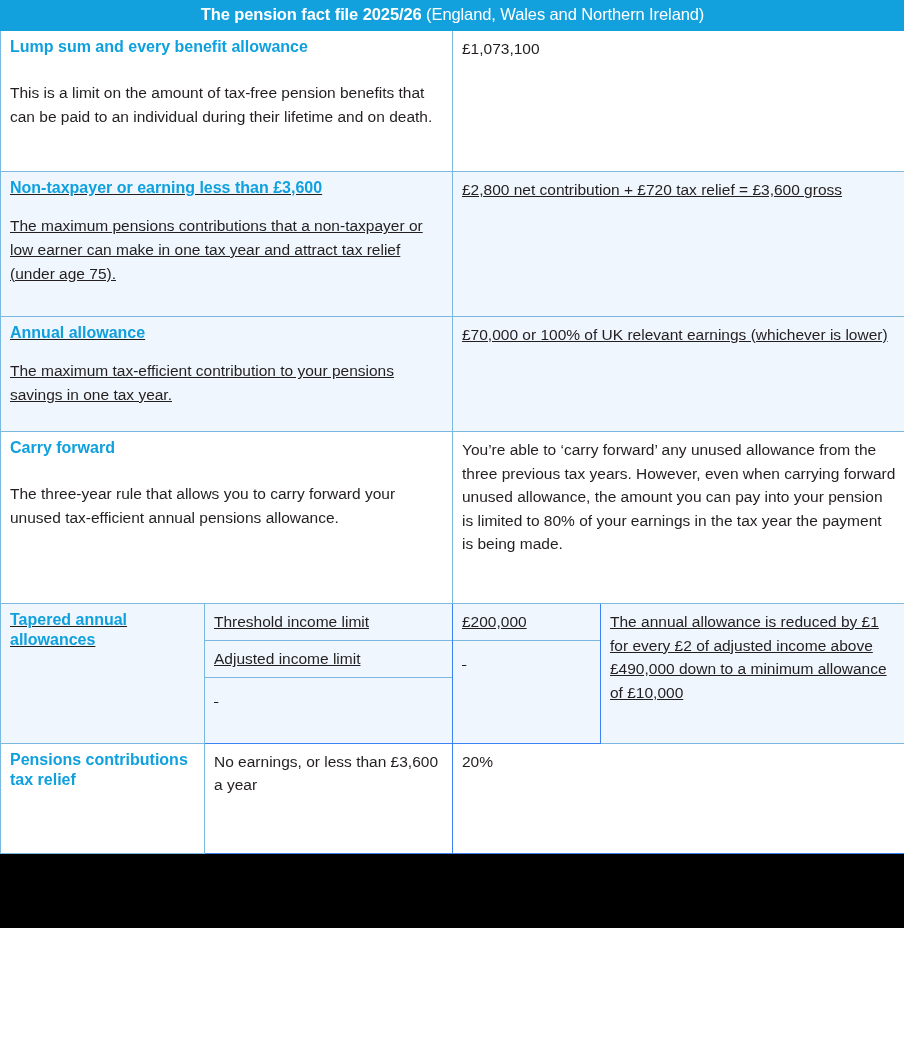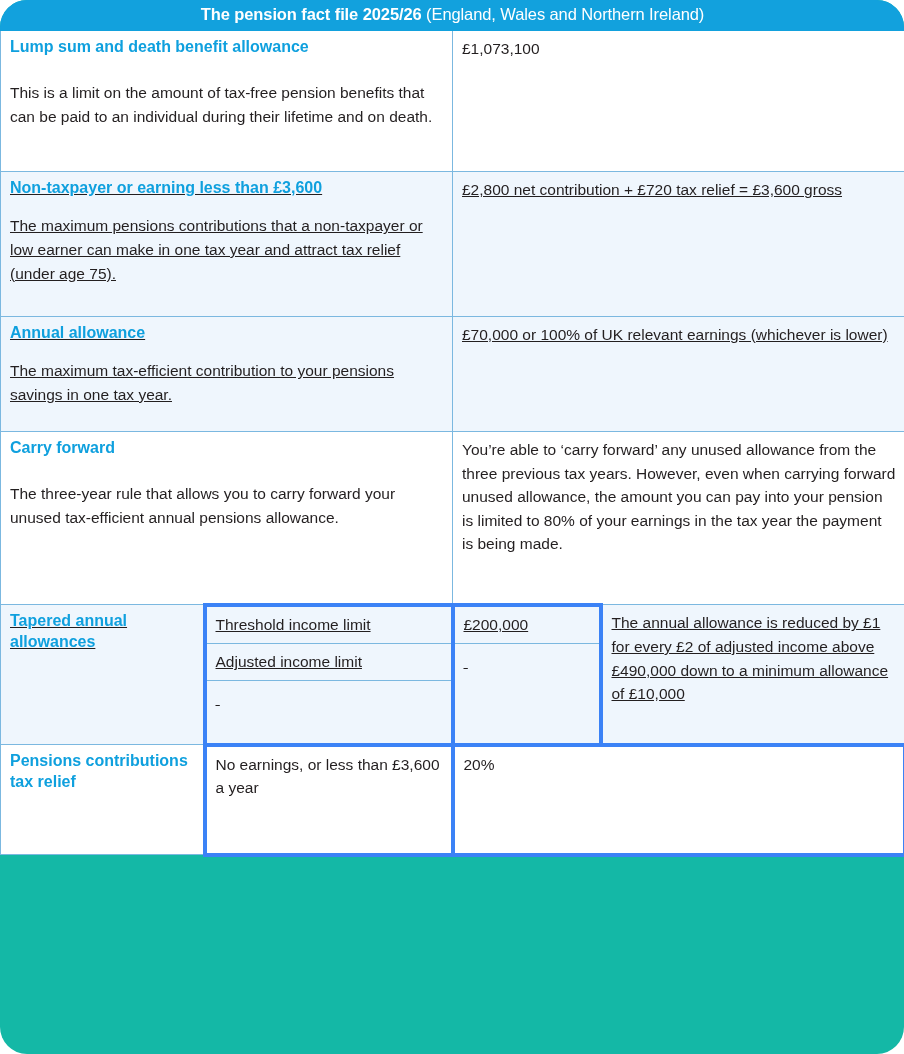--- a/index.html
+++ b/index.html
@@ -7,25 +7,24 @@
     padding: 0;
     background: #ffffff;
   }
   body {
     font-family: "Liberation Sans", sans-serif;
     -webkit-font-smoothing: antialiased;
   }
 
   .sheet {
     width: 904px;
-    height: 1054px;
+    height: 928px;
     position: relative;
     overflow: hidden;
-    background: #14b8a6;
-    border-radius: 27px;
+    background: #000000;
   }
 
   table.factfile {
     width: 904px;
     border-collapse: collapse;
     table-layout: fixed;
     font-size: 15.5px;
     color: #231f20;
   }
 
@@ -70,21 +69,21 @@
   .gap-sm { height: 14px; }
 
   .value {
     font-size: 15.5px;
     line-height: 1.52;
   }
 
   
   td.nest {
     padding: 0;
-    border: 4px solid #3b82f6;
+    border: 1px solid #3b82f6;
     vertical-align: top;
   }
   table.sub {
     width: 100%;
     height: 100%;
     border-collapse: collapse;
     table-layout: fixed;
   }
   table.sub td {
     border: 0;
@@ -111,21 +110,21 @@
     <tbody>
         <tr class="title-bar">
       <td colspan="4">
         <span class="title-strong">The pension fact file 2025/26</span><span class="title-light"> (England, Wales and Northern Ireland)</span>
       </td>
     </tr>
 
 
     <tr>
       <td class="cell white" colspan="2" style="height:126px">
-        <span class="rowhead">Lump sum and death benefit allowance</span>
+        <span class="rowhead">Lump sum and every benefit allowance</span>
         <span class="gap-lg" style="display:block"></span>
         <span class="rowdesc">This is a limit on the amount of tax-free pension benefits that can be paid to an individual during their lifetime and on death.</span>
       </td>
       <td class="cell white" colspan="2">
         <span class="value">£1,073,100</span>
       </td>
     </tr>
 
     <tr>
       <td class="cell tint" colspan="2" style="height:130px">

